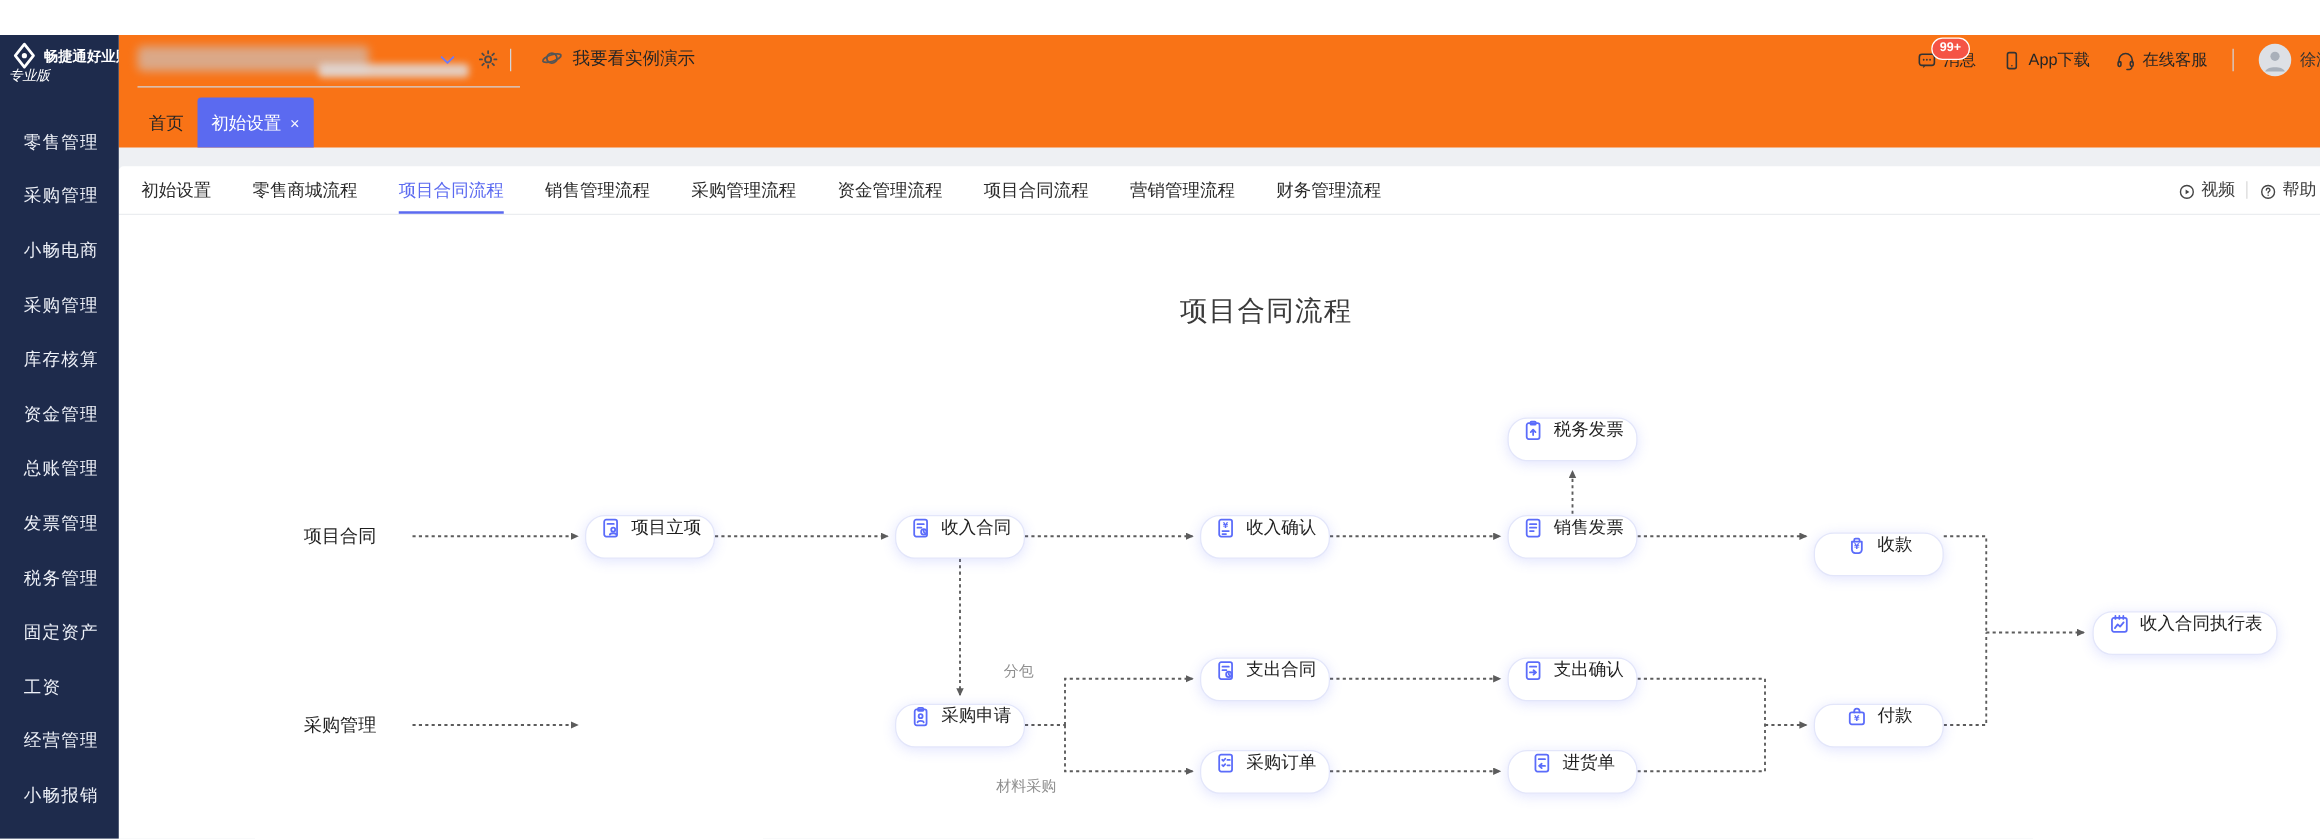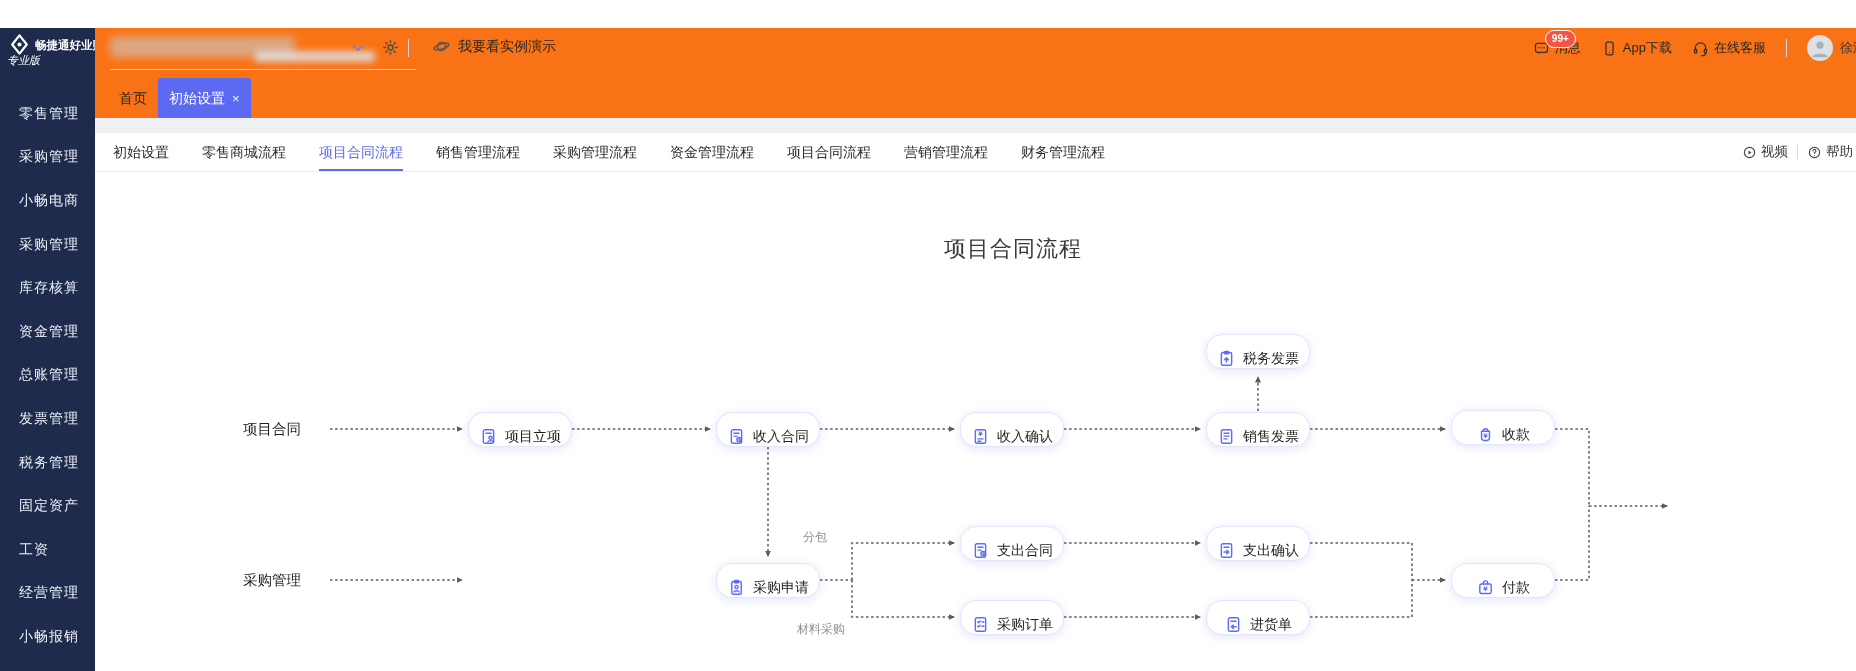--- a/index.html
+++ b/index.html
@@ -53,30 +53,30 @@
   .main-tab.active{background:#5b6af0;color:#fff;border-radius:3px 3px 0 0;min-width:66px;justify-content:center;}
   .tab-close{font-size:13px;color:rgba(255,255,255,.95);cursor:pointer;line-height:1;}
 
   
   .content{position:absolute;left:95px;top:133px;right:0;bottom:0;background:#fff;border-radius:4px 0 0 0;}
   .subnav{height:38px;display:flex;align-items:center;padding-left:18px;border-bottom:1px solid #ebedf0;}
   .subnav-tab{position:relative;height:38px;line-height:38px;margin-right:33px;font-size:14px;color:#2b2b2b;cursor:pointer;white-space:nowrap;}
   .subnav-tab.active{color:#5b6af0;}
   .subnav-tab.active::after{content:"";position:absolute;left:0;right:0;bottom:0;height:2px;background:#5b6af0;}
   .subnav-tools{margin-left:auto;display:flex;align-items:center;font-size:13.5px;color:#3a3a3a;padding-right:3px;}
-  .tool-item{display:flex;align-items:center;gap:4px;cursor:pointer;white-space:nowrap;}
+  .tool-item{display:flex;align-items:flex-end;gap:4px;cursor:pointer;white-space:nowrap;}
   .tool-item .h-icon{width:15px;height:15px;color:#444;}
   .tool-div{width:1px;height:14px;background:#d9d9d9;margin:0 9px;}
 
   .canvas{position:absolute;left:0;top:38px;width:1761px;height:500px;overflow:hidden;}
   #edges{position:absolute;left:0;top:0;}
   .conn{fill:none;stroke:#5c5c5c;stroke-width:1.5;stroke-dasharray:2.5 2.6;}
   .flow-title{position:absolute;left:918px;top:63px;transform:translateX(-50%);
     font-size:22px;color:#3a3a3a;letter-spacing:1px;white-space:nowrap;}
-  .node{position:absolute;height:35px;box-sizing:border-box;display:flex;align-items:flex-end;justify-content:center;gap:7px;
+  .node{position:absolute;height:35px;box-sizing:border-box;display:flex;align-items:flex-start;justify-content:center;gap:7px;
     background:#fff;border:1px solid #e3e6fa;border-radius:16px;
     box-shadow:0 2px 10px rgba(91,108,250,.18);font-size:14px;color:#1f1f1f;cursor:pointer;white-space:nowrap;}
   .node-icon{width:19px;height:19px;color:#5b6cfa;display:flex;flex:none;}
   .node-icon svg{width:100%;height:100%;}
   .lane-label{position:absolute;transform:translate(-50%,-50%);font-size:14.5px;font-weight:500;color:#1f1f1f;white-space:nowrap;}
   .edge-label{position:absolute;transform:translate(-50%,-50%);font-size:12px;color:#8f8f8f;white-space:nowrap;}
 </style>
 </head>
 <body>
 
@@ -333,29 +333,39 @@
       </div>
       <div class="node" style="left: 1111px; top: 240.5px; width: 104px;">
         <span class="node-icon">
           <svg viewBox="0 0 24 24" fill="none" stroke="currentColor" stroke-width="1.8" stroke-linecap="round" stroke-linejoin="round">
             <rect x="5.5" y="3.5" width="13" height="17" rx="2"></rect>
             <path d="M8.8 8h6.4M8.8 11.5h6.4M8.8 15h3.8"></path>
           </svg>
         </span>
         <span>销售发票</span>
       </div>
-      <div class="node" style="left: 1356px; top: 239px; width: 104px;">
+      <div class="node" style="left: 1356px; top: 255px; width: 104px;">
         <span class="node-icon">
           <svg viewBox="0 0 24 24" fill="none" stroke="currentColor" stroke-width="1.8" stroke-linecap="round" stroke-linejoin="round">
             <path d="M7 8h10v8.2a3.3 3.3 0 0 1-3.3 3.3h-3.4A3.3 3.3 0 0 1 7 16.2z"></path>
             <path d="M9.3 8V6.2A1.2 1.2 0 0 1 10.5 5h3a1.2 1.2 0 0 1 1.2 1.2V8"></path>
             <text x="12" y="15.8" font-size="8" font-weight="bold" fill="currentColor" stroke="none" text-anchor="middle" font-family="DejaVu Sans,sans-serif">¥</text>
           </svg>
         </span>
         <span>收款</span>
+      </div>
+      <div class="node" style="left: 1579px; top: 317.5px; width: 148px;">
+        <span class="node-icon">
+          <svg viewBox="0 0 24 24" fill="none" stroke="currentColor" stroke-width="1.8" stroke-linecap="round" stroke-linejoin="round">
+            <rect x="4.5" y="5.5" width="15" height="14" rx="2"></rect>
+            <path d="M8 3.5v3M12 3.5v3M16 3.5v3"></path>
+            <path d="M7.5 15.8l2.8-3.8 2.4 2.3 3.6-4.3"></path>
+          </svg>
+        </span>
+        <span>收入合同执行表</span>
       </div>
       <div class="node" style="left: 865px; top: 354.5px; width: 104px;">
         <span class="node-icon">
           <svg viewBox="0 0 24 24" fill="none" stroke="currentColor" stroke-width="1.8" stroke-linecap="round" stroke-linejoin="round">
             <rect x="5.5" y="3.5" width="13" height="17" rx="2"></rect>
             <path d="M8.8 8h6.4M8.8 11.5h4"></path>
             <circle cx="15.2" cy="15.8" r="2.7"></circle>
             <path d="M15.2 14.6v1.2l.9.9"></path>
           </svg>
         </span>

